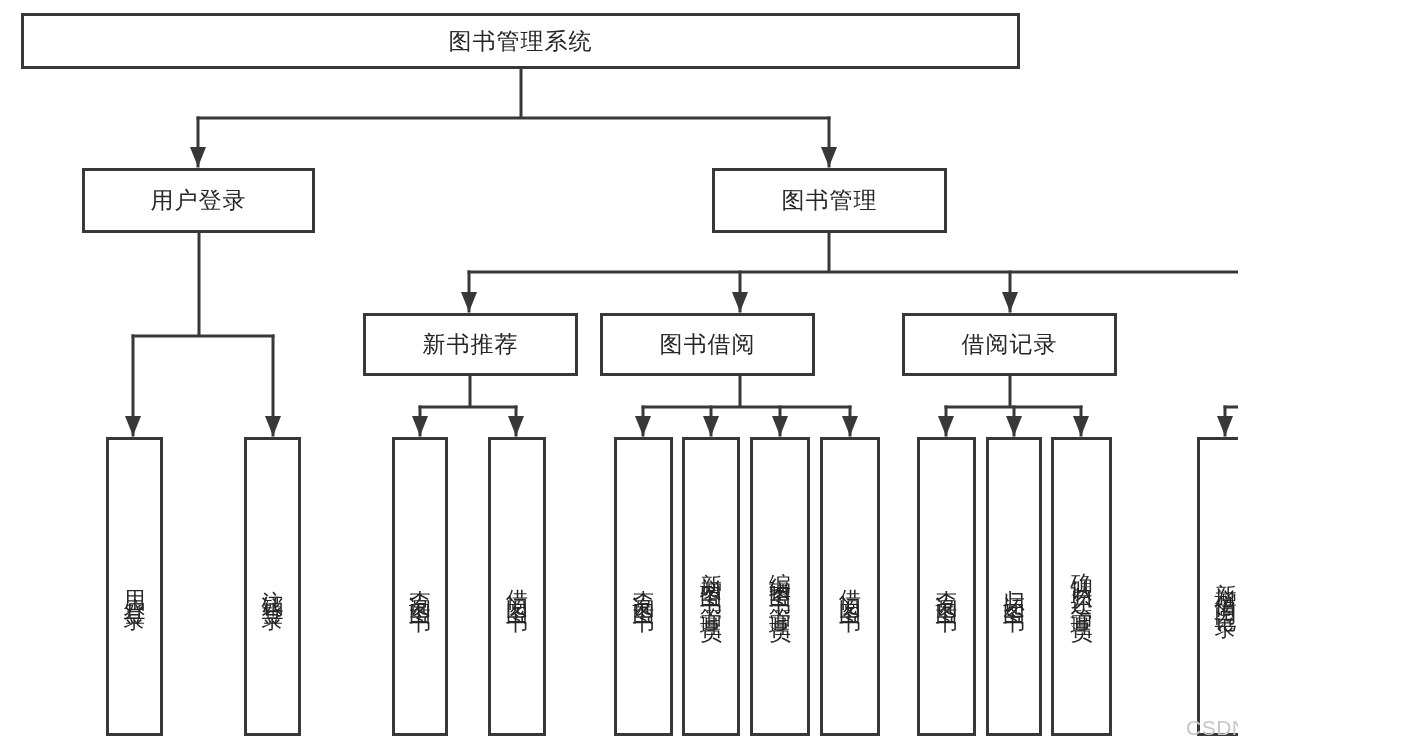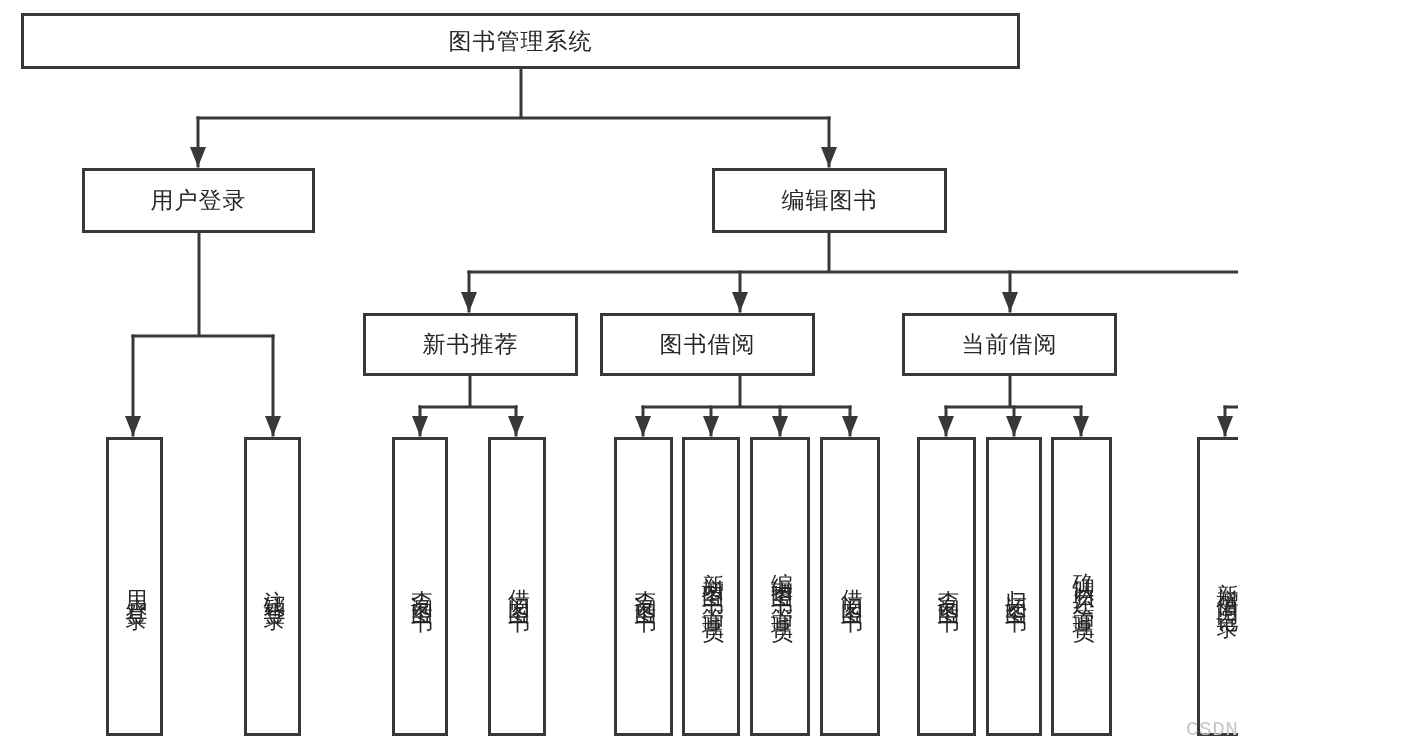--- a/index.html
+++ b/index.html
@@ -1,20 +1,20 @@
 <!DOCTYPE html>
 <html><head>
 <meta charset="utf-8">
 <style>
   html,body{margin:0;padding:0;background:#fff;}
   #stage{
     position:relative;
     width:1238px;height:747px;
     background:#ffffff;
-    font-family:Liberation Mono, monospace;
+    font-family:Liberation Sans, sans-serif;
     overflow:hidden;
   }
   #connectors{position:absolute;left:0;top:0;width:1405px;height:747px;pointer-events:none;}
   .node{
     position:absolute;
     box-sizing:border-box;
     border:3px solid #383838;
     background:#ffffff;
     display:flex;align-items:center;justify-content:center;
     color:#262626;
@@ -92,31 +92,31 @@
   </svg>
 
   <div class="node node-h root">
     <span>图书管理系统</span>
   </div>
 
   <div class="node node-h lvl2a">
     <span>用户登录</span>
   </div>
   <div class="node node-h lvl2b">
-    <span>编辑图书</span>
+    <span>图书管理</span>
   </div>
 
   <div class="node node-h lvl3" style="left:363px;">
     <span>新书推荐</span>
   </div>
   <div class="node node-h lvl3" style="left:600px;">
     <span>图书借阅</span>
   </div>
   <div class="node node-h lvl3" style="left:902px;">
-    <span>当前借阅</span>
+    <span>借阅记录</span>
   </div>
 
   <div class="node node-v leaf" style="left:106px;width:57px;">
     <span class="vtxt">用户登录</span>
   </div>
   <div class="node node-v leaf" style="left:244px;width:57px;">
     <span class="vtxt">注销登录</span>
   </div>
 
   <div class="node node-v leaf" style="left:392px;width:56px;">

